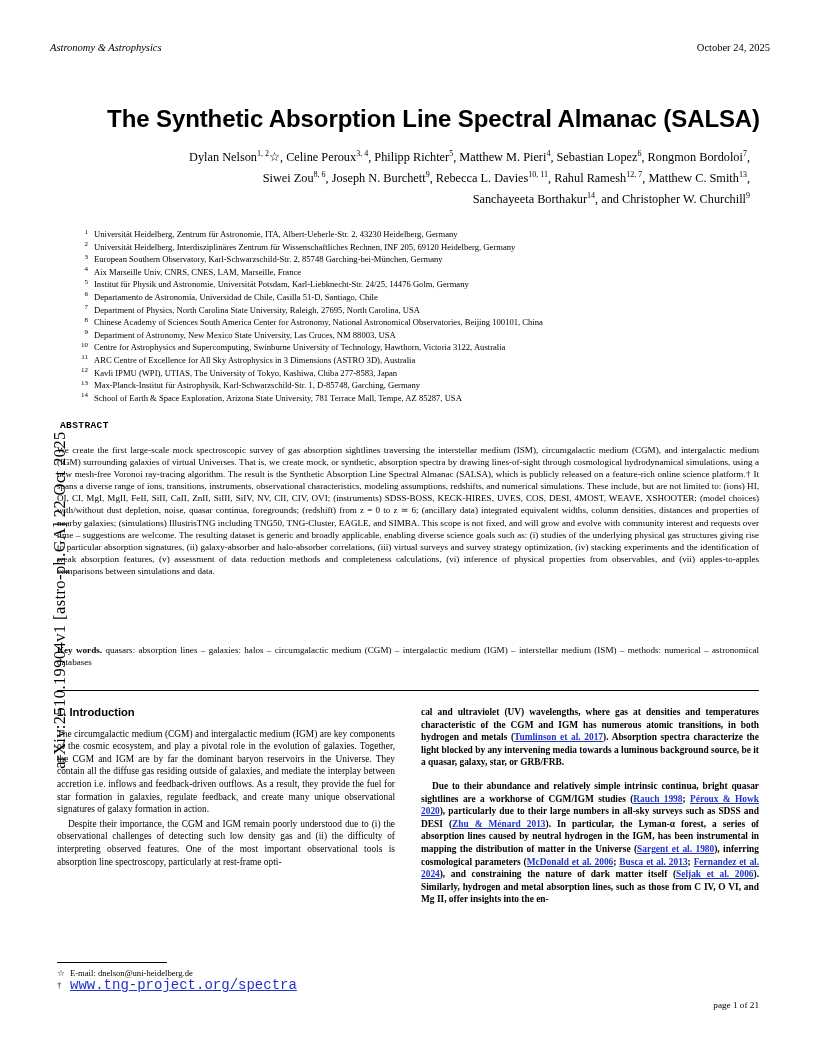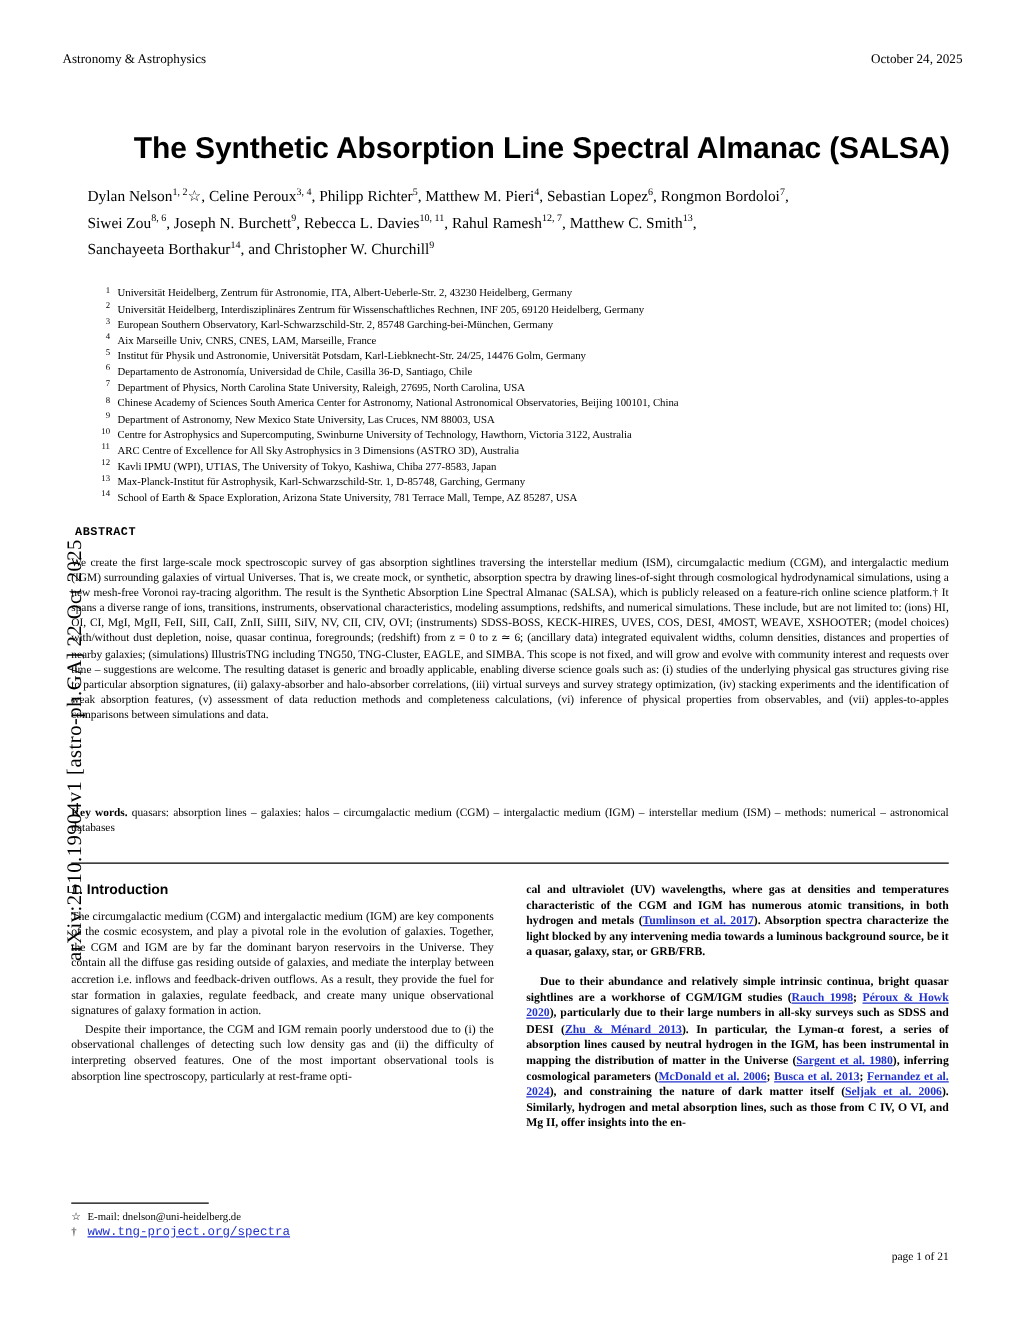--- a/index.html
+++ b/index.html
@@ -41,20 +41,21 @@
   
   .runhead {
     position: absolute;
     left: 50px;
     top: 42px;
     width: 720px;
     font-size: 10.5px;
   }
   .runhead .left {
     float: left;
+    font-style: italic;
   }
   .runhead .right {
     float: right;
   }
 
   
   .title {
     position: absolute;
     left: 60px;
     top: 105px;
@@ -63,21 +64,21 @@
     font-family: "Liberation Sans", sans-serif;
     font-weight: bold;
     font-size: 24px;
     letter-spacing: -0.1px;
   }
   .authors {
     position: absolute;
     left: 70px;
     top: 145px;
     width: 680px;
-    text-align: left;
+    text-align: right;
     font-size: 12.3px;
     line-height: 17px;
   }
   .authors sup { font-size: 8px; }
 
   
   .affils {
     position: absolute;
     left: 72px;
     top: 228px;
@@ -172,21 +173,21 @@
     font-size: 8.6px;
     line-height: 12px;
   }
   .footnotes .divider {
     width: 110px;
     border-top: 0.6px solid #000;
     margin-bottom: 4px;
   }
   .fn-row { position: relative; padding-left: 13px; }
   .fn-row .mark { position: absolute; left: 0; top: 0; }
-  .fn-url { color: #2233cc; font-family: "Liberation Mono", monospace; font-size: 10px; }
+  .fn-url { color: #2233cc; font-family: "Liberation Mono", monospace; font-size: 14px; }
 
   
   .pagefoot {
     position: absolute;
     right: 57px;
     top: 1000px;
     font-size: 9.2px;
   }
 </style>
 </head>
@@ -208,21 +209,21 @@
     <div id="auth1">Siwei Zou<sup>8, 6</sup>, Joseph N. Burchett<sup>9</sup>, Rebecca L. Davies<sup>10, 11</sup>, Rahul Ramesh<sup>12, 7</sup>, Matthew C. Smith<sup>13</sup>,</div>
     <div id="auth2">Sanchayeeta Borthakur<sup>14</sup>, and Christopher W. Churchill<sup>9</sup></div>
   </div>
 
   <div class="affils" id="affils">
       <div class="affil-row"><span class="num">1</span><span>Universität Heidelberg, Zentrum für Astronomie, ITA, Albert-Ueberle-Str. 2, 43230 Heidelberg, Germany</span></div>
       <div class="affil-row"><span class="num">2</span><span>Universität Heidelberg, Interdisziplinäres Zentrum für Wissenschaftliches Rechnen, INF 205, 69120 Heidelberg, Germany</span></div>
       <div class="affil-row"><span class="num">3</span><span>European Southern Observatory, Karl-Schwarzschild-Str. 2, 85748 Garching-bei-München, Germany</span></div>
       <div class="affil-row"><span class="num">4</span><span>Aix Marseille Univ, CNRS, CNES, LAM, Marseille, France</span></div>
       <div class="affil-row"><span class="num">5</span><span>Institut für Physik und Astronomie, Universität Potsdam, Karl-Liebknecht-Str. 24/25, 14476 Golm, Germany</span></div>
-      <div class="affil-row"><span class="num">6</span><span>Departamento de Astronomía, Universidad de Chile, Casilla 36-D, Santiago, Chile</span></div>
+      <div class="affil-row"><span class="num">6</span><span>Departamento de Astronomía, Universidad de Chile, Casilla 51-D, Santiago, Chile</span></div>
       <div class="affil-row"><span class="num">7</span><span>Department of Physics, North Carolina State University, Raleigh, 27695, North Carolina, USA</span></div>
       <div class="affil-row"><span class="num">8</span><span>Chinese Academy of Sciences South America Center for Astronomy, National Astronomical Observatories, Beijing 100101, China</span></div>
       <div class="affil-row"><span class="num">9</span><span>Department of Astronomy, New Mexico State University, Las Cruces, NM 88003, USA</span></div>
       <div class="affil-row"><span class="num">10</span><span>Centre for Astrophysics and Supercomputing, Swinburne University of Technology, Hawthorn, Victoria 3122, Australia</span></div>
       <div class="affil-row"><span class="num">11</span><span>ARC Centre of Excellence for All Sky Astrophysics in 3 Dimensions (ASTRO 3D), Australia</span></div>
       <div class="affil-row"><span class="num">12</span><span>Kavli IPMU (WPI), UTIAS, The University of Tokyo, Kashiwa, Chiba 277-8583, Japan</span></div>
       <div class="affil-row"><span class="num">13</span><span>Max-Planck-Institut für Astrophysik, Karl-Schwarzschild-Str. 1, D-85748, Garching, Germany</span></div>
       <div class="affil-row"><span class="num">14</span><span>School of Earth &amp; Space Exploration, Arizona State University, 781 Terrace Mall, Tempe, AZ 85287, USA</span></div>
     </div>
 

